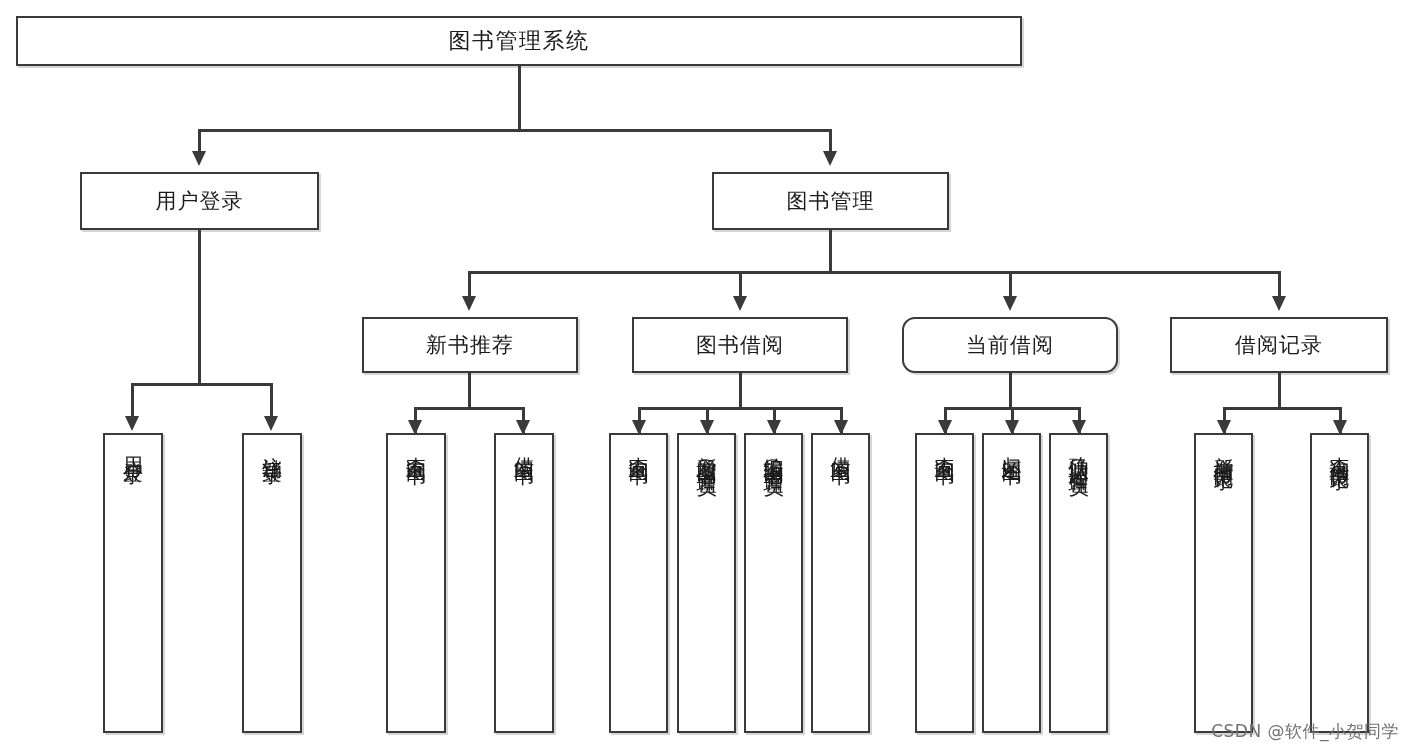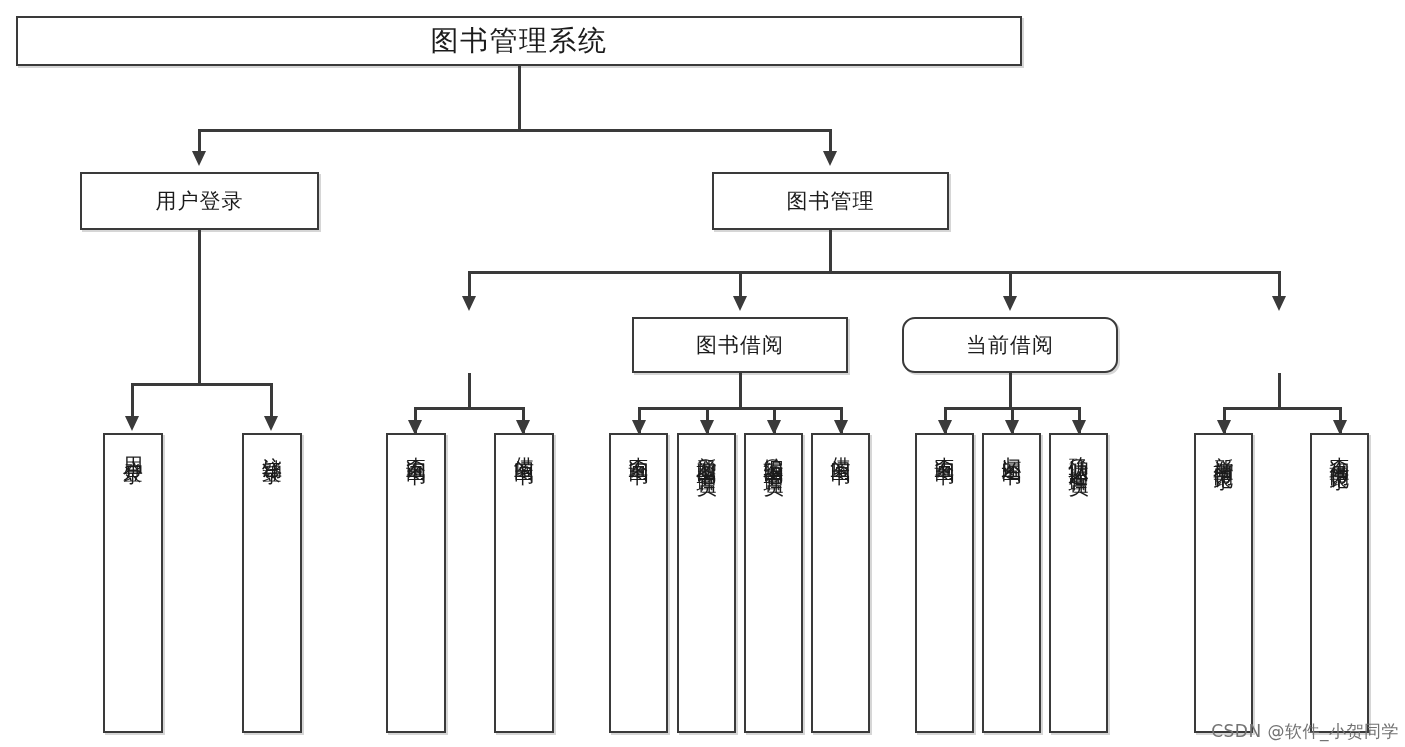--- a/index.html
+++ b/index.html
@@ -32,21 +32,21 @@
     display: block;
     text-align: center;
     line-height: 1.18;
     white-space: pre-line;
   }
   
   .node.h .label {
     font-size: 21px;
     letter-spacing: 1px;
   }
-  .node.root .label { font-size: 28px; letter-spacing: 1.5px; }
+  .node.root .label { font-size: 22px; letter-spacing: 1.5px; }
   
   .node.v {
     align-items: flex-start;
     justify-content: center;
     padding-top: 6px;
   }
   .node.v .label {
     writing-mode: vertical-rl;
     text-orientation: upright;
     font-size: 20px;
@@ -114,25 +114,31 @@
   <div class="hline" style="left:468px; top:271px; width:812px;"></div>
   <div class="vline" style="left:468px; top:271px; height:25px;"></div>
   <div class="arrow" style="left:462px; top:296px;"></div>
   <div class="vline" style="left:739px; top:271px; height:25px;"></div>
   <div class="arrow" style="left:733px; top:296px;"></div>
   <div class="vline" style="left:1009px; top:271px; height:25px;"></div>
   <div class="arrow" style="left:1003px; top:296px;"></div>
   <div class="vline" style="left:1278px; top:271px; height:25px;"></div>
   <div class="arrow" style="left:1272px; top:296px;"></div>
 
+  <div class="node h" style="left:362px; top:317px; width:216px; height:56px;">
+    <span class="label">新书推荐</span>
+  </div>
   <div class="node h" style="left:632px; top:317px; width:216px; height:56px;">
     <span class="label">图书借阅</span>
   </div>
   <div class="node h" style="left:902px; top:317px; width:216px; height:56px;border-radius:13px;">
     <span class="label">当前借阅</span>
+  </div>
+  <div class="node h" style="left:1170px; top:317px; width:218px; height:56px;">
+    <span class="label">借阅记录</span>
   </div>
 
   <div class="vline" style="left:468px; top:373px; height:36px;"></div>
   <div class="hline" style="left:414px; top:407px; width:110px;"></div>
   <div class="vline" style="left:414px; top:407px; height:26px;"></div>
   <div class="arrow" style="left:408px; top:420px;"></div>
   <div class="vline" style="left:522px; top:407px; height:26px;"></div>
   <div class="arrow" style="left:516px; top:420px;"></div>
 
   <div class="vline" style="left:739px; top:373px; height:36px;"></div>

